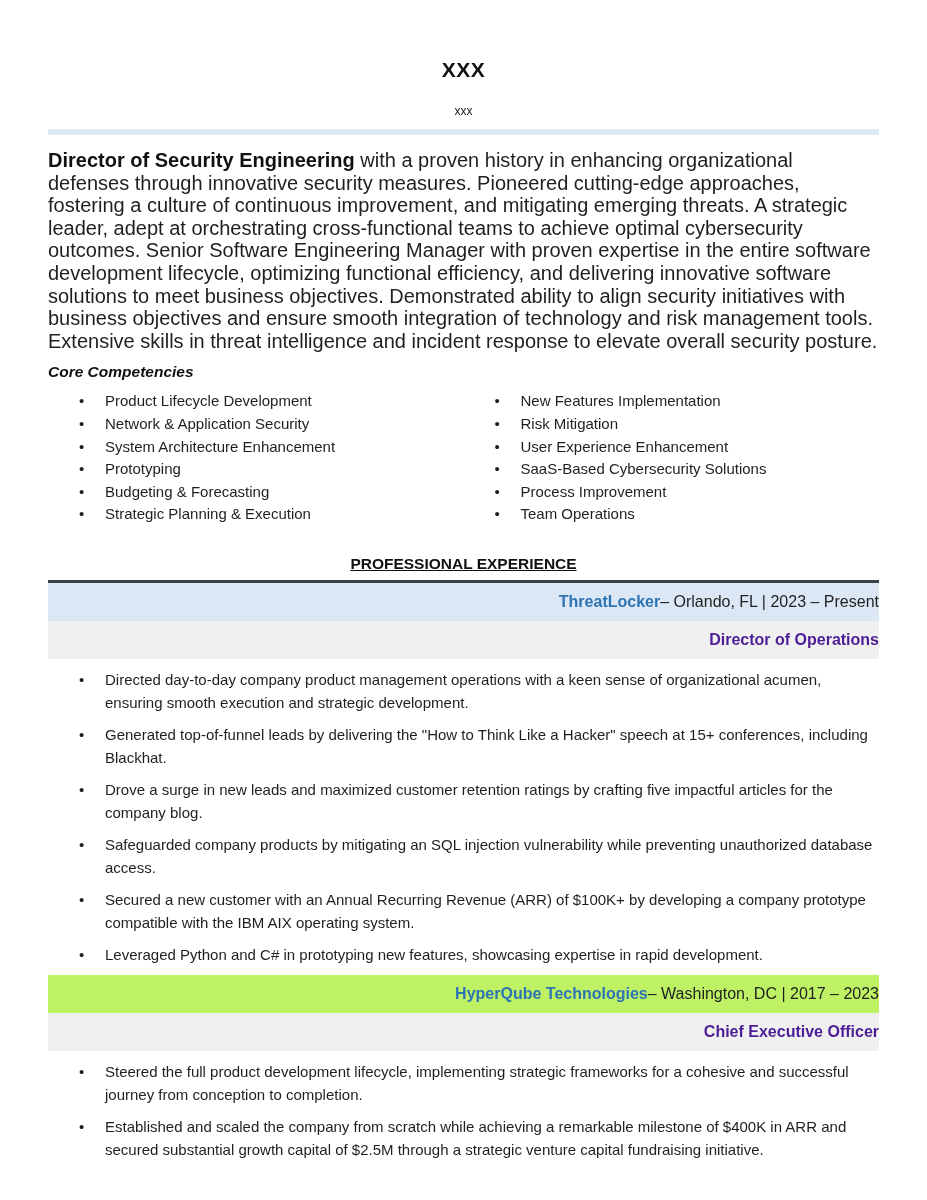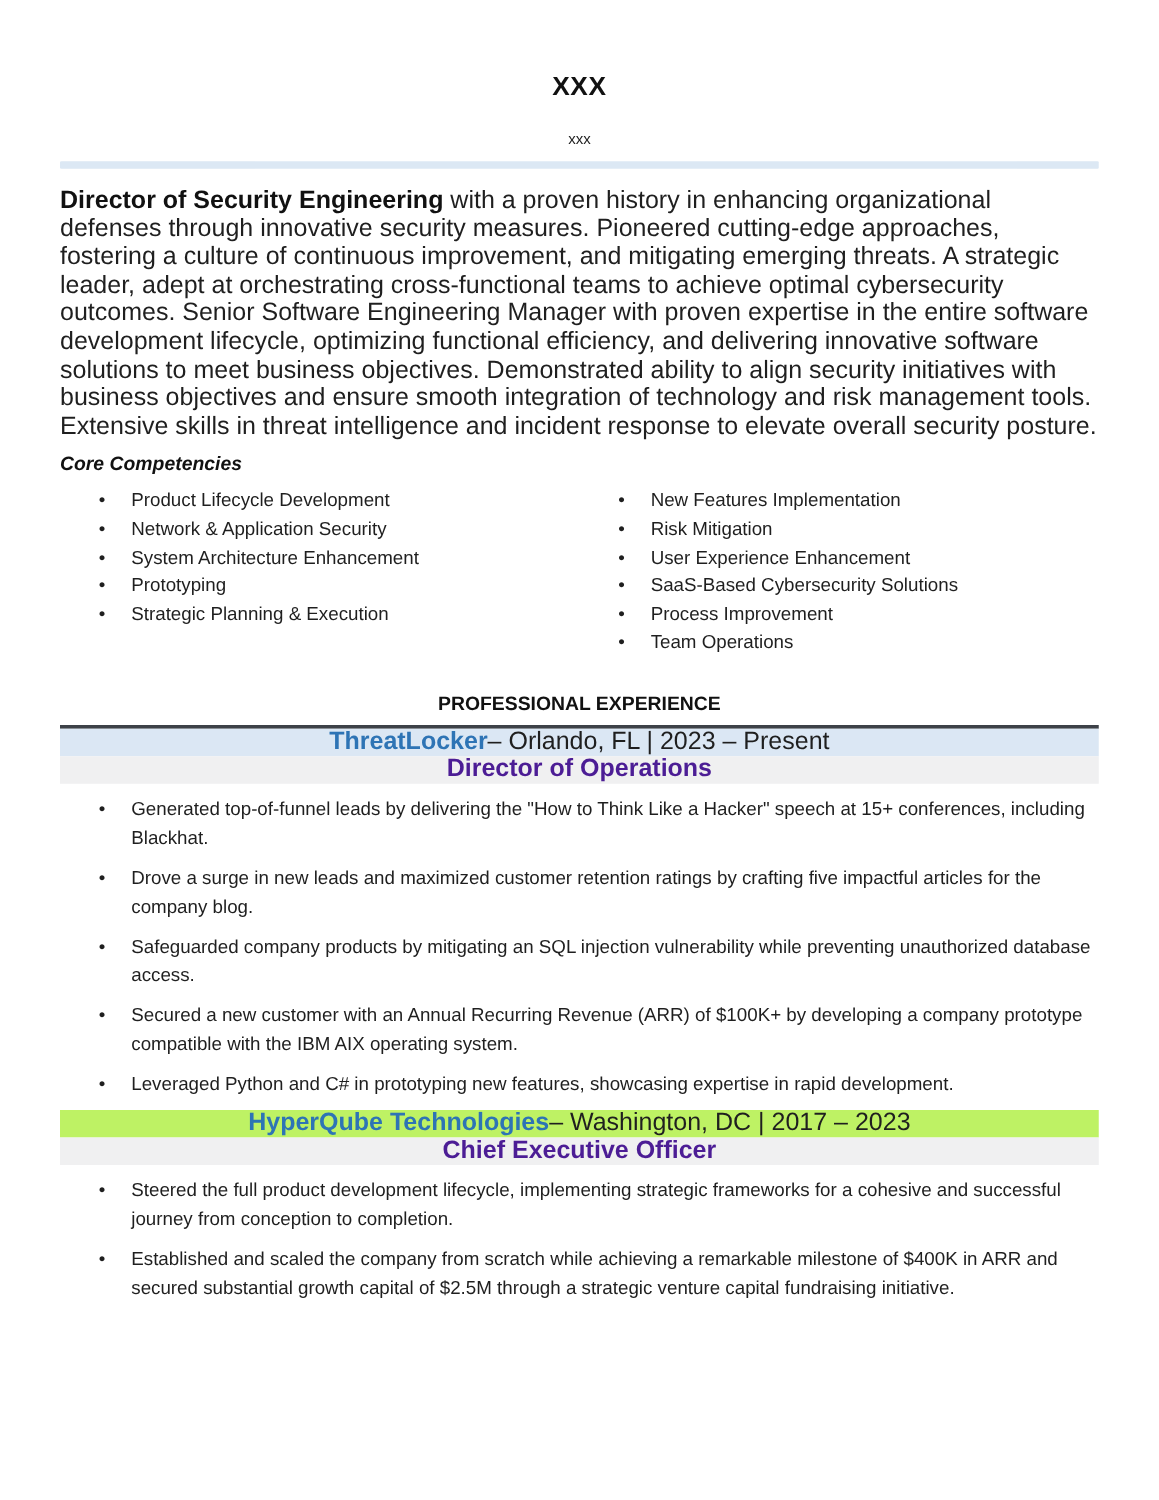--- a/index.html
+++ b/index.html
@@ -66,31 +66,32 @@
     left: 31px;
     top: 0;
   }
   
   .section-title {
     margin-top: 29px;
     text-align: center;
     font-size: 15.5px;
     font-weight: bold;
     color: #111111;
+    text-decoration: underline;
   }
   .section-rule {
     height: 3px;
     margin-top: 7px;
   }
   .band {
-    height: 22px;
+    height: 38px;
     display: flex;
     align-items: center;
-    justify-content: center;
-    font-size: 20px;
+    justify-content: flex-end;
+    font-size: 16px;
   }
   .band.company-band .company-name { font-weight: bold; }
   .band.role-band {
     font-weight: bold;
     color: #4c1d95;
   }
   .job-bullets {
     list-style: none;
     margin-top: 9px;
     margin-bottom: 9px;
@@ -113,20 +114,21 @@
 
   <p class="summary"><b>Director of Security Engineering</b><span> with a proven history in enhancing organizational defenses through innovative security measures. Pioneered cutting-edge approaches, fostering a culture of continuous improvement, and mitigating emerging threats. A strategic leader, adept at orchestrating cross-functional teams to achieve optimal cybersecurity outcomes. Senior Software Engineering Manager with proven expertise in the entire software development lifecycle, optimizing functional efficiency, and delivering innovative software solutions to meet business objectives. Demonstrated ability to align security initiatives with business objectives and ensure smooth integration of technology and risk management tools. Extensive skills in threat intelligence and incident response to elevate overall security posture.</span></p>
 
   <div class="cc-title">Core Competencies</div>
   <div class="cc-cols">
     <ul>
       <li>Product Lifecycle Development</li>
       <li>Network &amp; Application Security</li>
       <li>System Architecture Enhancement</li>
       <li>Prototyping</li>
+      <li>Budgeting &amp; Forecasting</li>
       <li>Strategic Planning &amp; Execution</li>
     </ul>
     <ul>
       <li>New Features Implementation</li>
       <li>Risk Mitigation</li>
       <li>User Experience Enhancement</li>
       <li>SaaS-Based Cybersecurity Solutions</li>
       <li>Process Improvement</li>
       <li>Team Operations</li>
     </ul>
@@ -134,20 +136,21 @@
 
   <div class="section-title">PROFESSIONAL EXPERIENCE</div>
   <div class="section-rule" style="background: rgb(61, 65, 72);"></div>
 
   <div class="band company-band" style="background: rgb(219, 231, 244);">
     <span class="company-name" style="color: rgb(46, 116, 181);">ThreatLocker</span>
       <span> – Orlando, FL | 2023 – Present</span>
   </div>
   <div class="band role-band" style="background: rgb(240, 240, 241);">Director of Operations</div>
   <ul class="job-bullets">
+    <li>Directed day-to-day company product management operations with a keen sense of organizational acumen, ensuring smooth execution and strategic development.</li>
     <li>Generated top-of-funnel leads by delivering the "How to Think Like a Hacker" speech at 15+ conferences, including Blackhat.</li>
     <li>Drove a surge in new leads and maximized customer retention ratings by crafting five impactful articles for the company blog.</li>
     <li>Safeguarded company products by mitigating an SQL injection vulnerability while preventing unauthorized database access.</li>
     <li>Secured a new customer with an Annual Recurring Revenue (ARR) of $100K+ by developing a company prototype compatible with the IBM AIX operating system.</li>
     <li>Leveraged Python and C# in prototyping new features, showcasing expertise in rapid development.</li>
   </ul>
 
   <div class="band company-band" style="background: #bef264;">
     <span class="company-name" style="color: rgb(46, 116, 181);">HyperQube Technologies</span>
       <span> – Washington, DC | 2017 – 2023</span>

